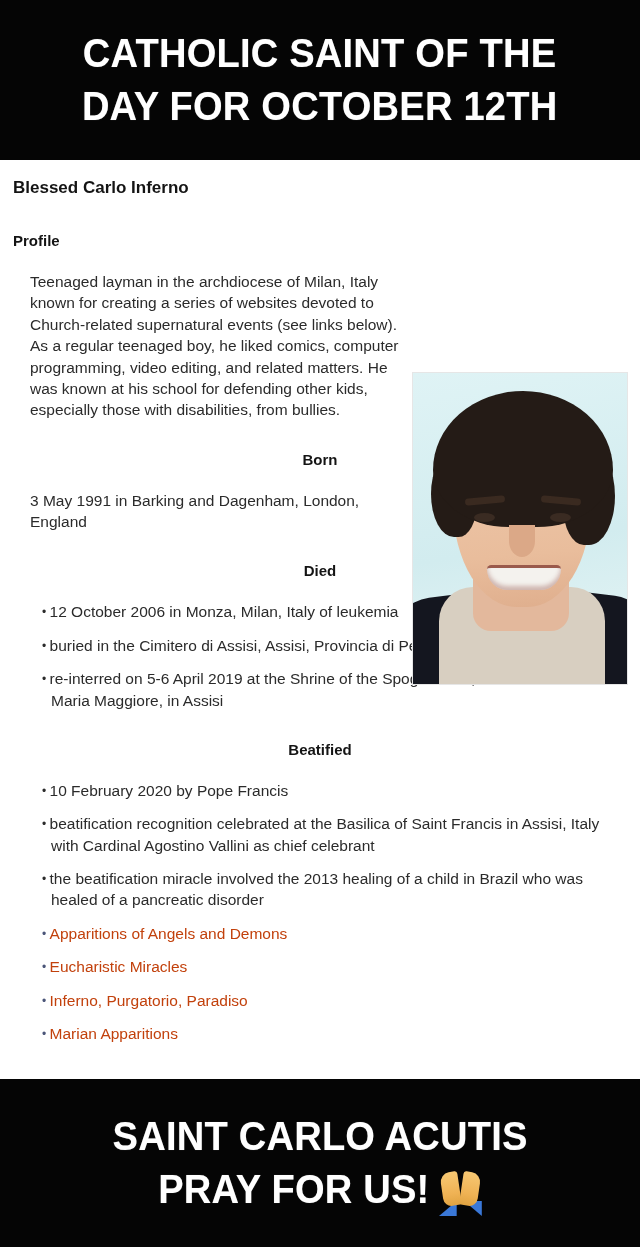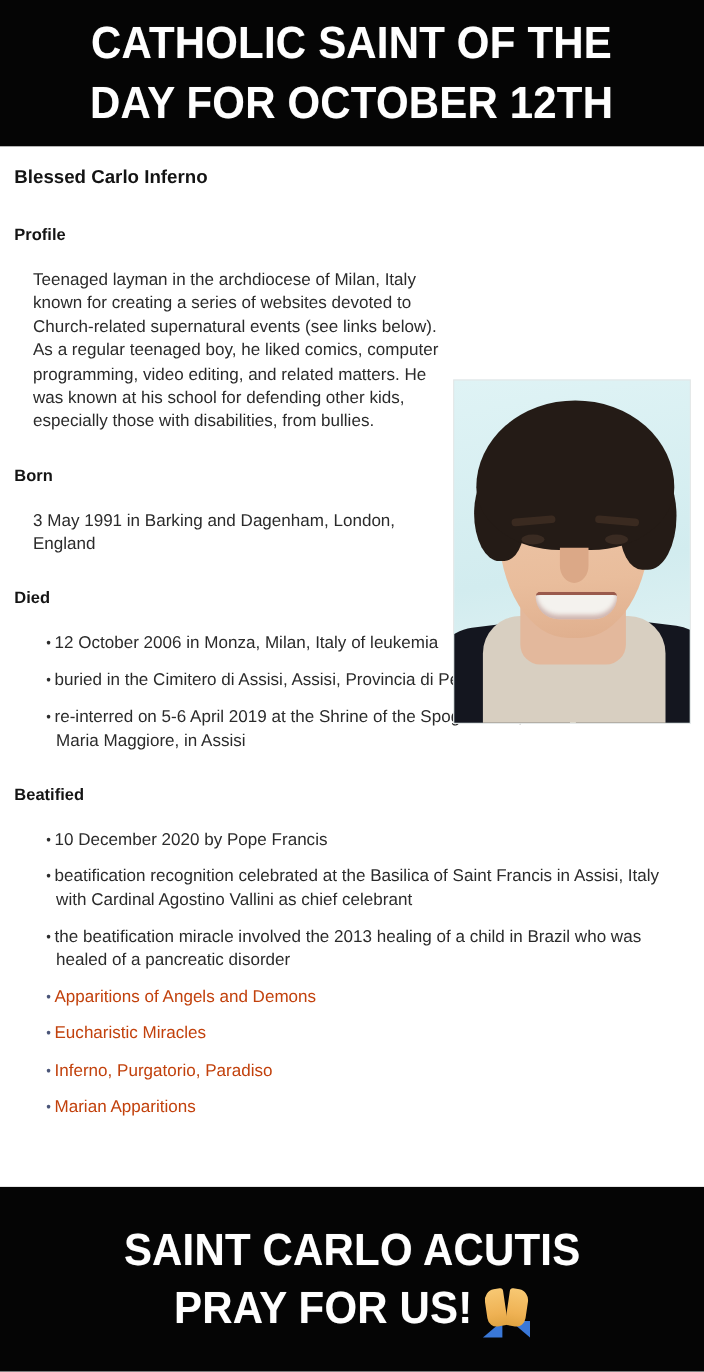--- a/index.html
+++ b/index.html
@@ -29,21 +29,21 @@
   }
   .banner-line {
     font-weight: 700;
     font-size: 41px;
     line-height: 1.30;
     letter-spacing: 0.2px;
     transform: scaleX(0.93);
     white-space: nowrap;
     text-shadow: 0 0 1px rgba(255,255,255,.35);
   }
-  #header-banner { height: 133px; }
+  #header-banner { height: 160px; }
   #footer-banner {
     height: 168px;
     position: absolute;
     left: 0;
     right: 0;
     bottom: 0;
   }
   .banner-line.with-emoji {
     display: flex;
     align-items: center;
@@ -105,21 +105,21 @@
     font-weight: 700;
     color: #141414;
     margin: 0 0 34px 0;
   }
   .section-head {
     font-size: 15px;
     font-weight: 700;
     color: #141414;
     margin: 0 0 22px 0;
   }
-  .section-gap { margin-top: 30px; }
+  .section-gap { margin-top: 30px; text-align: center; }
   .para {
     margin: 0 0 0 17px;
     font-size: 15.5px;
     line-height: 1.38;
     max-width: 385px;
   }
   ul.bullets {
     list-style: none;
     margin: 0 0 0 17px;
     padding: 0;
@@ -301,21 +301,21 @@
 
   <div class="section-head section-gap">Died</div>
   <ul class="bullets">
     <li>12 October 2006 in Monza, Milan, Italy of leukemia</li>
     <li>buried in the Cimitero di Assisi, Assisi, Provincia di Perugia, Umbria, Italy</li>
     <li>re-interred on 5-6 April 2019 at the Shrine of the Spogliazione, church of Santa Maria Maggiore, in Assisi</li>
   </ul>
 
   <div class="section-head section-gap">Beatified</div>
   <ul class="bullets">
-    <li>10 December 2020 by Pope Francis</li>
+    <li>10 February 2020 by Pope Francis</li>
     <li>beatification recognition celebrated at the Basilica of Saint Francis in Assisi, Italy with Cardinal Agostino Vallini as chief celebrant</li>
     <li>the beatification miracle involved the 2013 healing of a child in Brazil who was healed of a pancreatic disorder</li>
   </ul>
 
   <ul class="bullets links">
     <li>Apparitions of Angels and Demons</li>
     <li>Eucharistic Miracles</li>
     <li>Inferno, Purgatorio, Paradiso</li>
     <li>Marian Apparitions</li>
   </ul>

